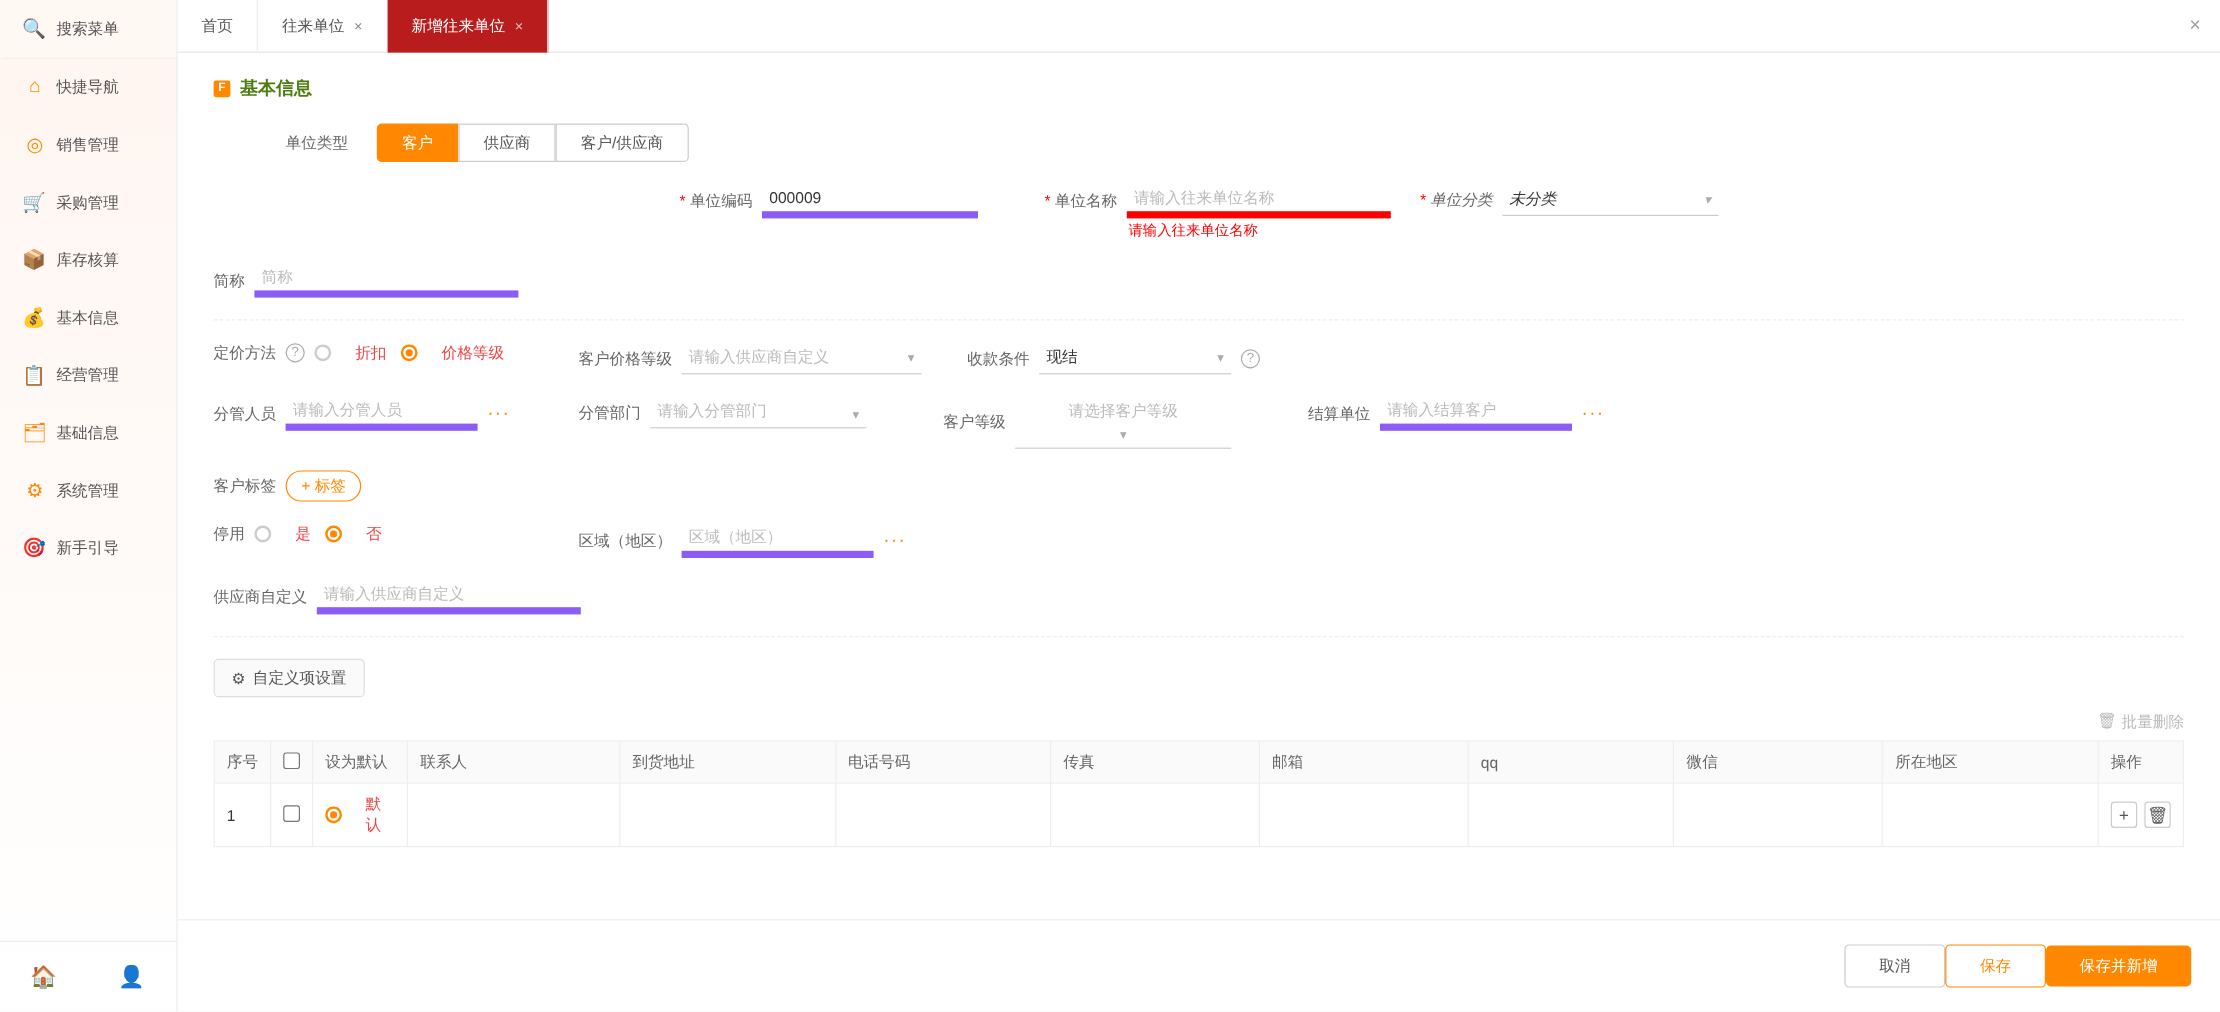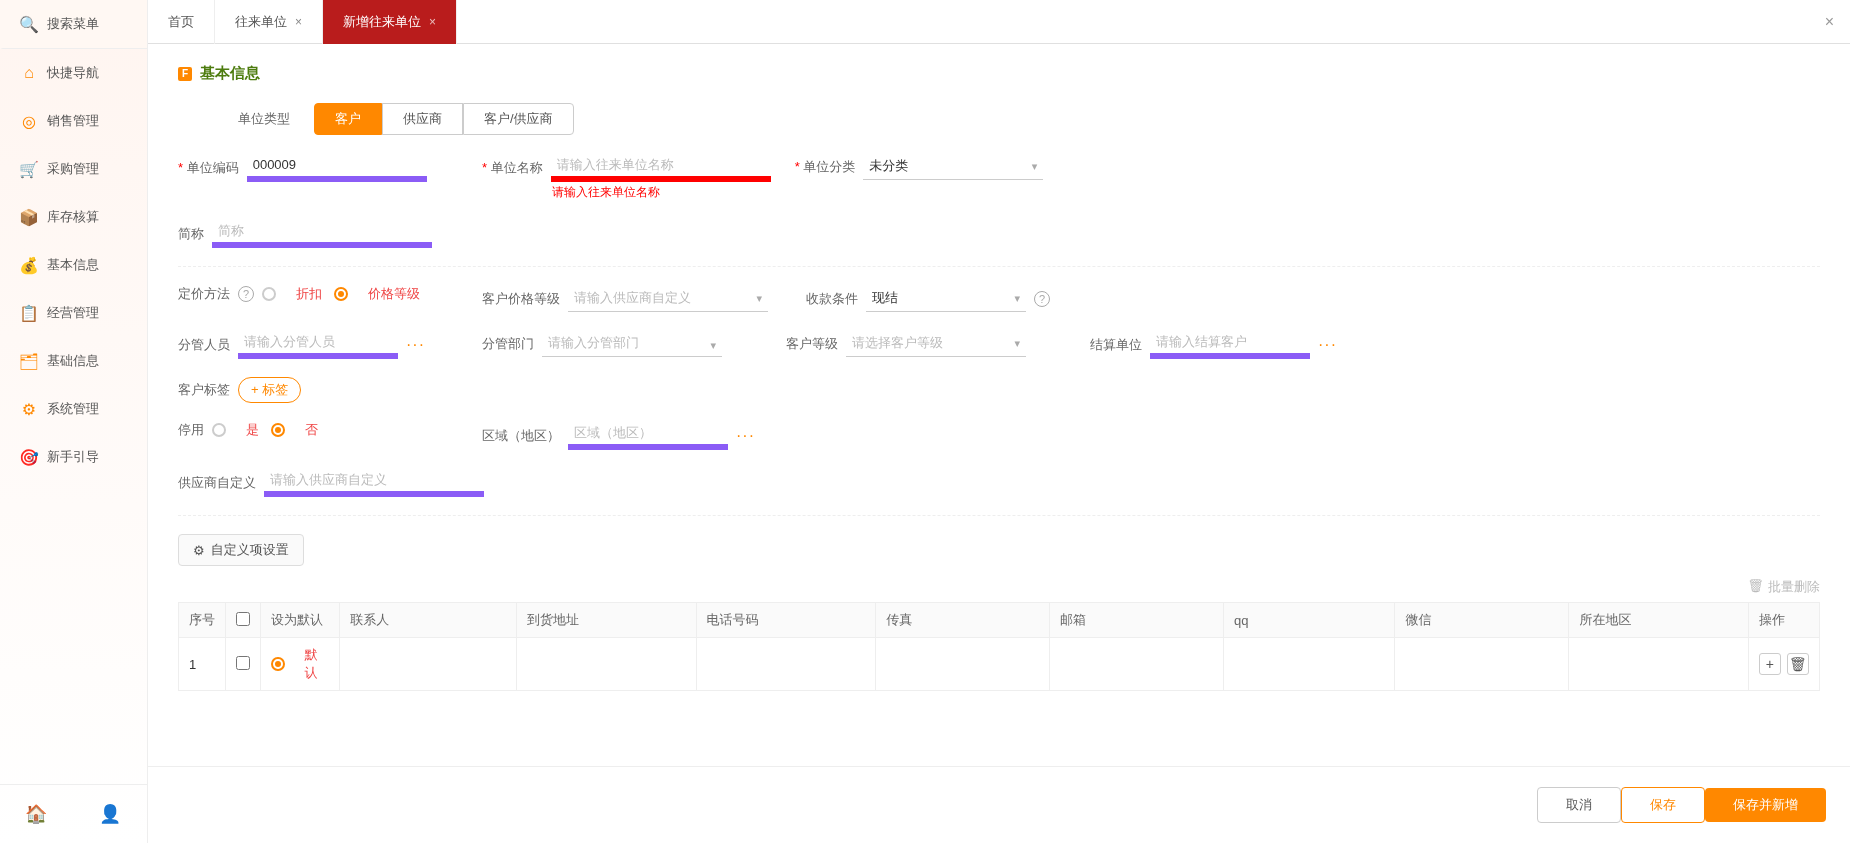--- a/index.html
+++ b/index.html
@@ -420,33 +420,33 @@
     <div class="form-row" style="align-items:center; margin-left:60px;">
       <span class="form-label">单位类型</span>
       <div class="type-btn-group">
         <button class="type-btn active">客户</button>
         <button class="type-btn">供应商</button>
         <button class="type-btn">客户/供应商</button>
       </div>
     </div>
 
     
-    <div class="form-row" style="margin-top:13px;">
+    <div class="form-row" style="margin-top:13px;justify-content:center;">
       <div class="form-field">
         <span class="form-label required">单位编码</span>
         <input class="form-input" type="text" style="width: 180px;" value="000009">
       </div>
       <div class="form-field-col">
         <div class="form-field">
           <span class="form-label required">单位名称</span>
           <input class="form-input error" type="text" style="width: 220px; border-bottom-color: rgb(255, 0, 0);" placeholder="请输入往来单位名称">
         </div>
         <div class="error-msg" style="margin-left:70px;">请输入往来单位名称</div>
       </div>
-      <div class="form-field" style="min-width:200px;">
+      <div class="form-field" style="min-width:200px;font-style:italic;">
         <span class="form-label required">单位分类</span>
         <div class="form-select" style="width:180px;">
           <span>未分类</span>
           <span class="chevron">▾</span>
         </div>
       </div>
     </div>
 
     
     <div class="form-row">
@@ -500,21 +500,21 @@
       </div>
       <div class="form-field">
         <span class="form-label">分管部门</span>
         <div class="form-select" style="width:180px;align-items:flex-end;">
           <span class="placeholder">请输入分管部门</span>
           <span class="chevron">▾</span>
         </div>
       </div>
       <div class="form-field">
         <span class="form-label">客户等级</span>
-        <div class="form-select" style="width:180px;">
+        <div class="form-select" style="width:180px;flex-direction:column;">
           <span class="placeholder">请选择客户等级</span>
           <span class="chevron">▾</span>
         </div>
       </div>
       <div class="form-field">
         <span class="form-label">结算单位</span>
         <input class="form-input" type="text" style="width: 160px;" placeholder="请输入结算客户">
         <span class="more-dots">···</span>
       </div>
     </div>

